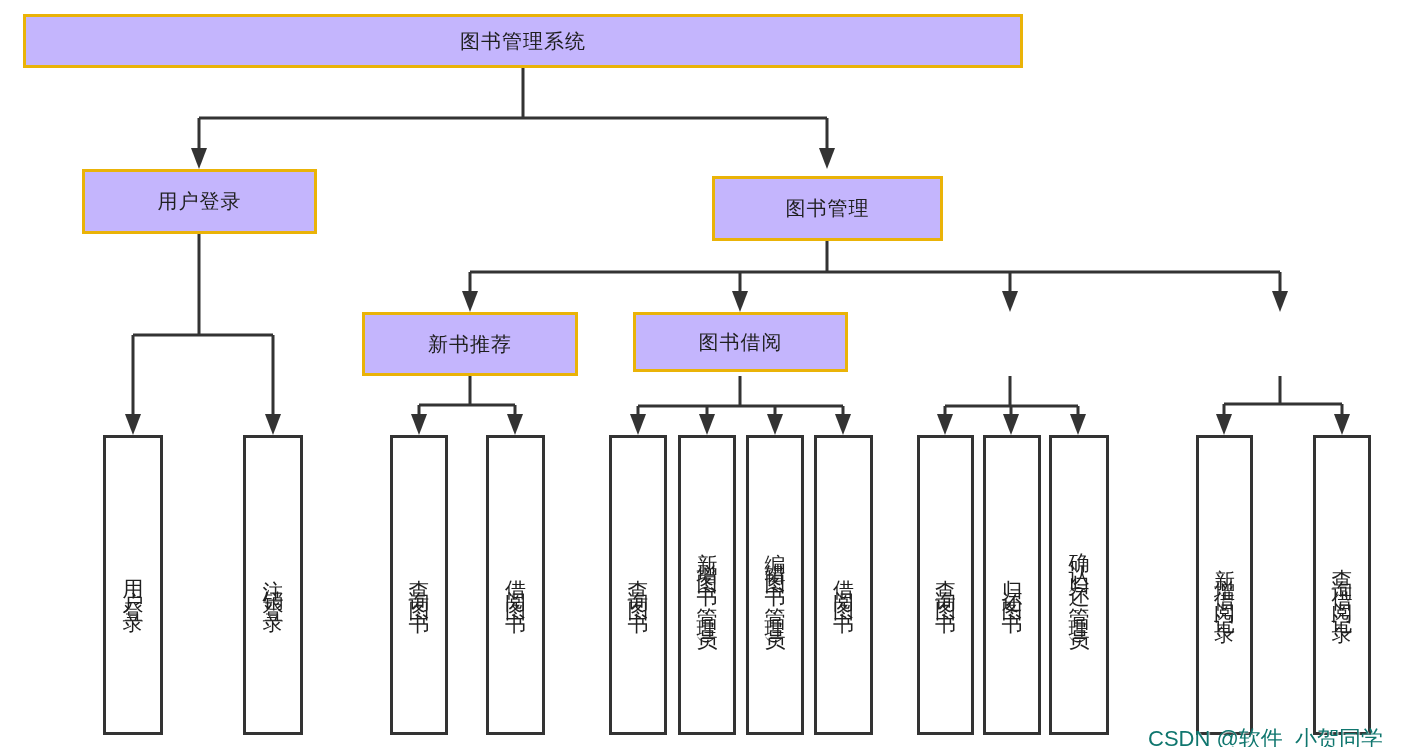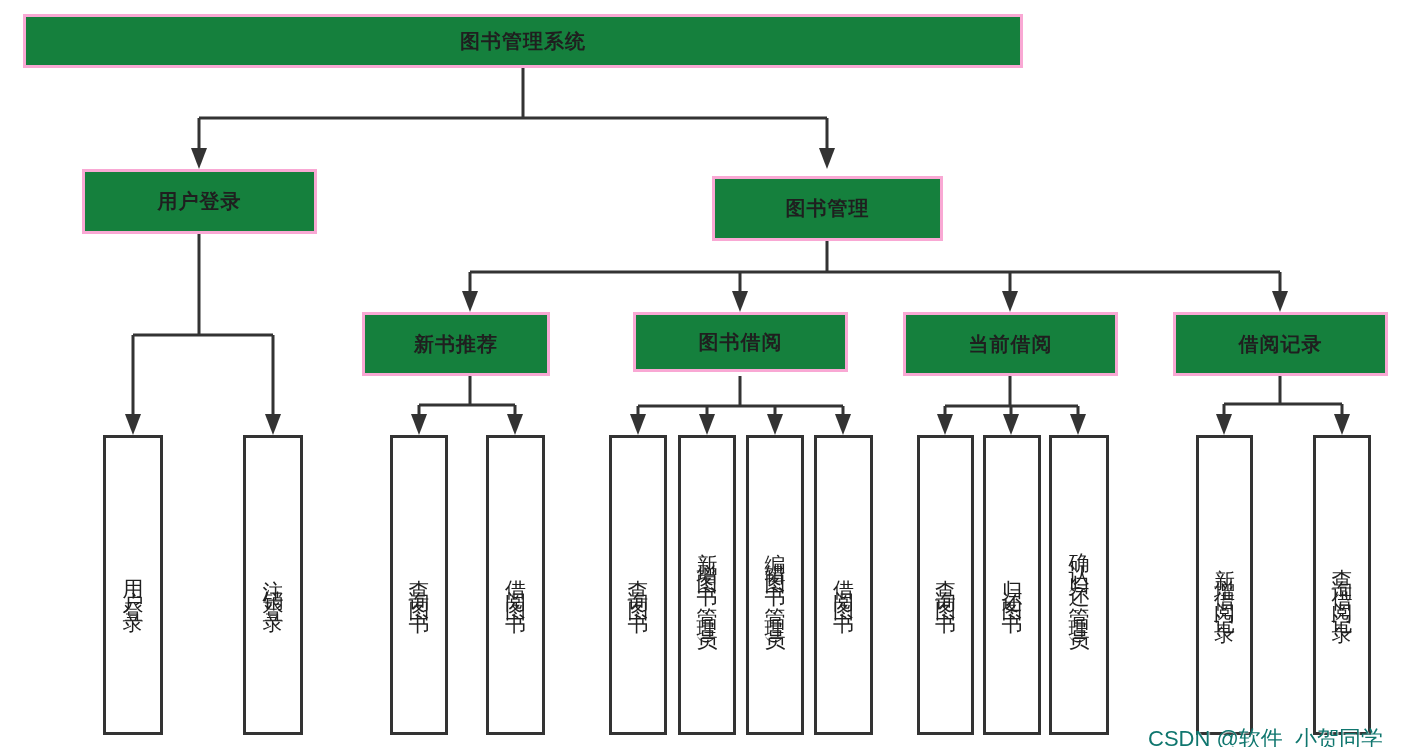--- a/index.html
+++ b/index.html
@@ -18,28 +18,28 @@
   svg.wires {
     position: absolute;
     left: 0; top: 0;
     width: 1405px;
     height: 747px;
     z-index: 1;
   }
   .node {
     position: absolute;
     box-sizing: border-box;
-    border: 3px solid #f9a8d4;
-    background: #15803d;
+    border: 3px solid #eab308;
+    background: #c4b5fd;
     display: flex;
     align-items: center;
     justify-content: center;
     color: #1f1f1f;
     font-size: 20px;
-    font-weight: 700;
+    font-weight: 400;
     letter-spacing: 1px;
     z-index: 2;
     white-space: nowrap;
   }
   .vnode {
     position: absolute;
     box-sizing: border-box;
     border: 3px solid #333333;
     background: #ffffff;
     display: flex;
@@ -53,21 +53,21 @@
     text-orientation: mixed;
     font-size: 21px;
     font-weight: 500;
     letter-spacing: 11px;
     white-space: nowrap;
   }
   
   #n-root   { left: 23px;  top: 14px;  width: 1000px; height: 54px; }
   #n-login  { left: 82px;  top: 169px; width: 235px;  height: 65px; }
   #n-mgmt   { left: 712px; top: 176px; width: 231px;  height: 65px; }
-  #n-newrec { left: 362px; top: 312px; width: 188px;  height: 64px; }
+  #n-newrec { left: 362px; top: 312px; width: 216px;  height: 64px; }
   #n-borrow { left: 633px; top: 312px; width: 215px;  height: 60px; }
   #n-current{ left: 903px; top: 312px; width: 215px;  height: 64px; }
   #n-record { left: 1173px;top: 312px; width: 215px;  height: 64px; }
   #l-1  { left: 103px;  top: 435px; width: 60px; height: 300px; }
   #l-2  { left: 243px;  top: 435px; width: 60px; height: 300px; }
   #l-3  { left: 390px;  top: 435px; width: 58px; height: 300px; }
   #l-4  { left: 486px;  top: 435px; width: 59px; height: 300px; }
   #l-5  { left: 609px;  top: 435px; width: 58px; height: 300px; }
   #l-6  { left: 678px;  top: 435px; width: 58px; height: 300px; }
   #l-7  { left: 746px;  top: 435px; width: 58px; height: 300px; }
@@ -125,22 +125,20 @@
     </g>
   </svg>
 
   <div class="node" id="n-root">图书管理系统</div>
 
   <div class="node" id="n-login">用户登录</div>
   <div class="node" id="n-mgmt">图书管理</div>
 
   <div class="node" id="n-newrec">新书推荐</div>
   <div class="node" id="n-borrow">图书借阅</div>
-  <div class="node" id="n-current">当前借阅</div>
-  <div class="node" id="n-record">借阅记录</div>
 
   <div class="vnode" id="l-1">
     <span>用户登录</span>
   </div>
   <div class="vnode" id="l-2">
     <span>注销登录</span>
   </div>
   <div class="vnode" id="l-3">
     <span>查询图书</span>
   </div>

